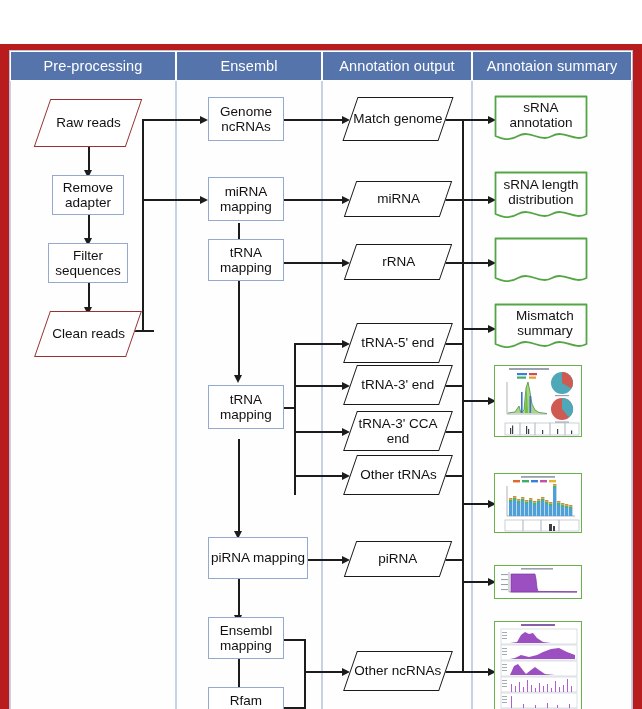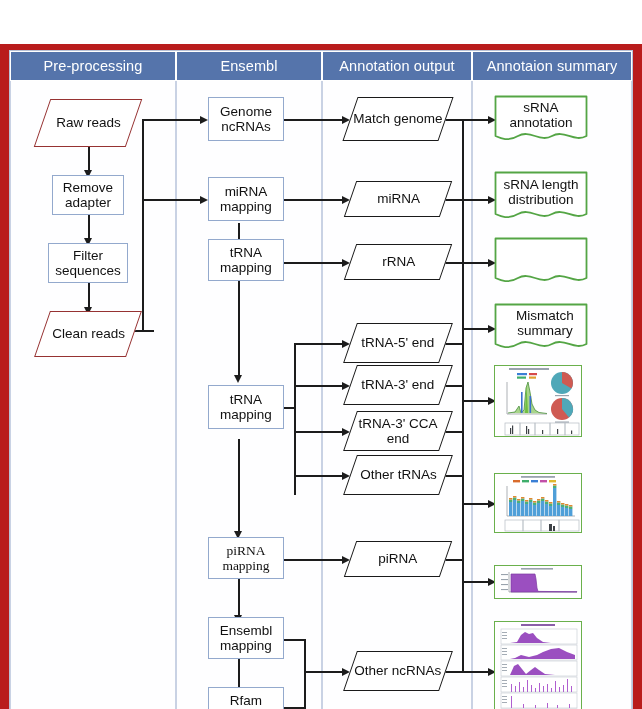--- a/index.html
+++ b/index.html
@@ -142,21 +142,21 @@
     </div>
     <div class="node rect" style="left:198px;top:126px;width:76px;height:44px;">
       <span>miRNA mapping</span>
     </div>
     <div class="node rect" style="left:198px;top:188px;width:76px;height:42px;">
       <span>tRNA mapping</span>
     </div>
     <div class="node rect" style="left:198px;top:334px;width:76px;height:44px;">
       <span>tRNA mapping</span>
     </div>
-    <div class="node rect" style="left:198px;top:486px;width:76px;height:42px;font-family:Liberation Serif, serif;">
+    <div class="node rect" style="left:198px;top:486px;width:100px;height:42px;">
       <span>piRNA mapping</span>
     </div>
     <div class="node rect" style="left:198px;top:566px;width:76px;height:42px;">
       <span>Ensembl mapping</span>
     </div>
     <div class="node rect" style="left:198px;top:636px;width:76px;height:42px;">
       <span>Rfam mapping</span>
     </div>
 
     <div class="node para-k" style="left:340px;top:46px;width:96px;height:44px;">

